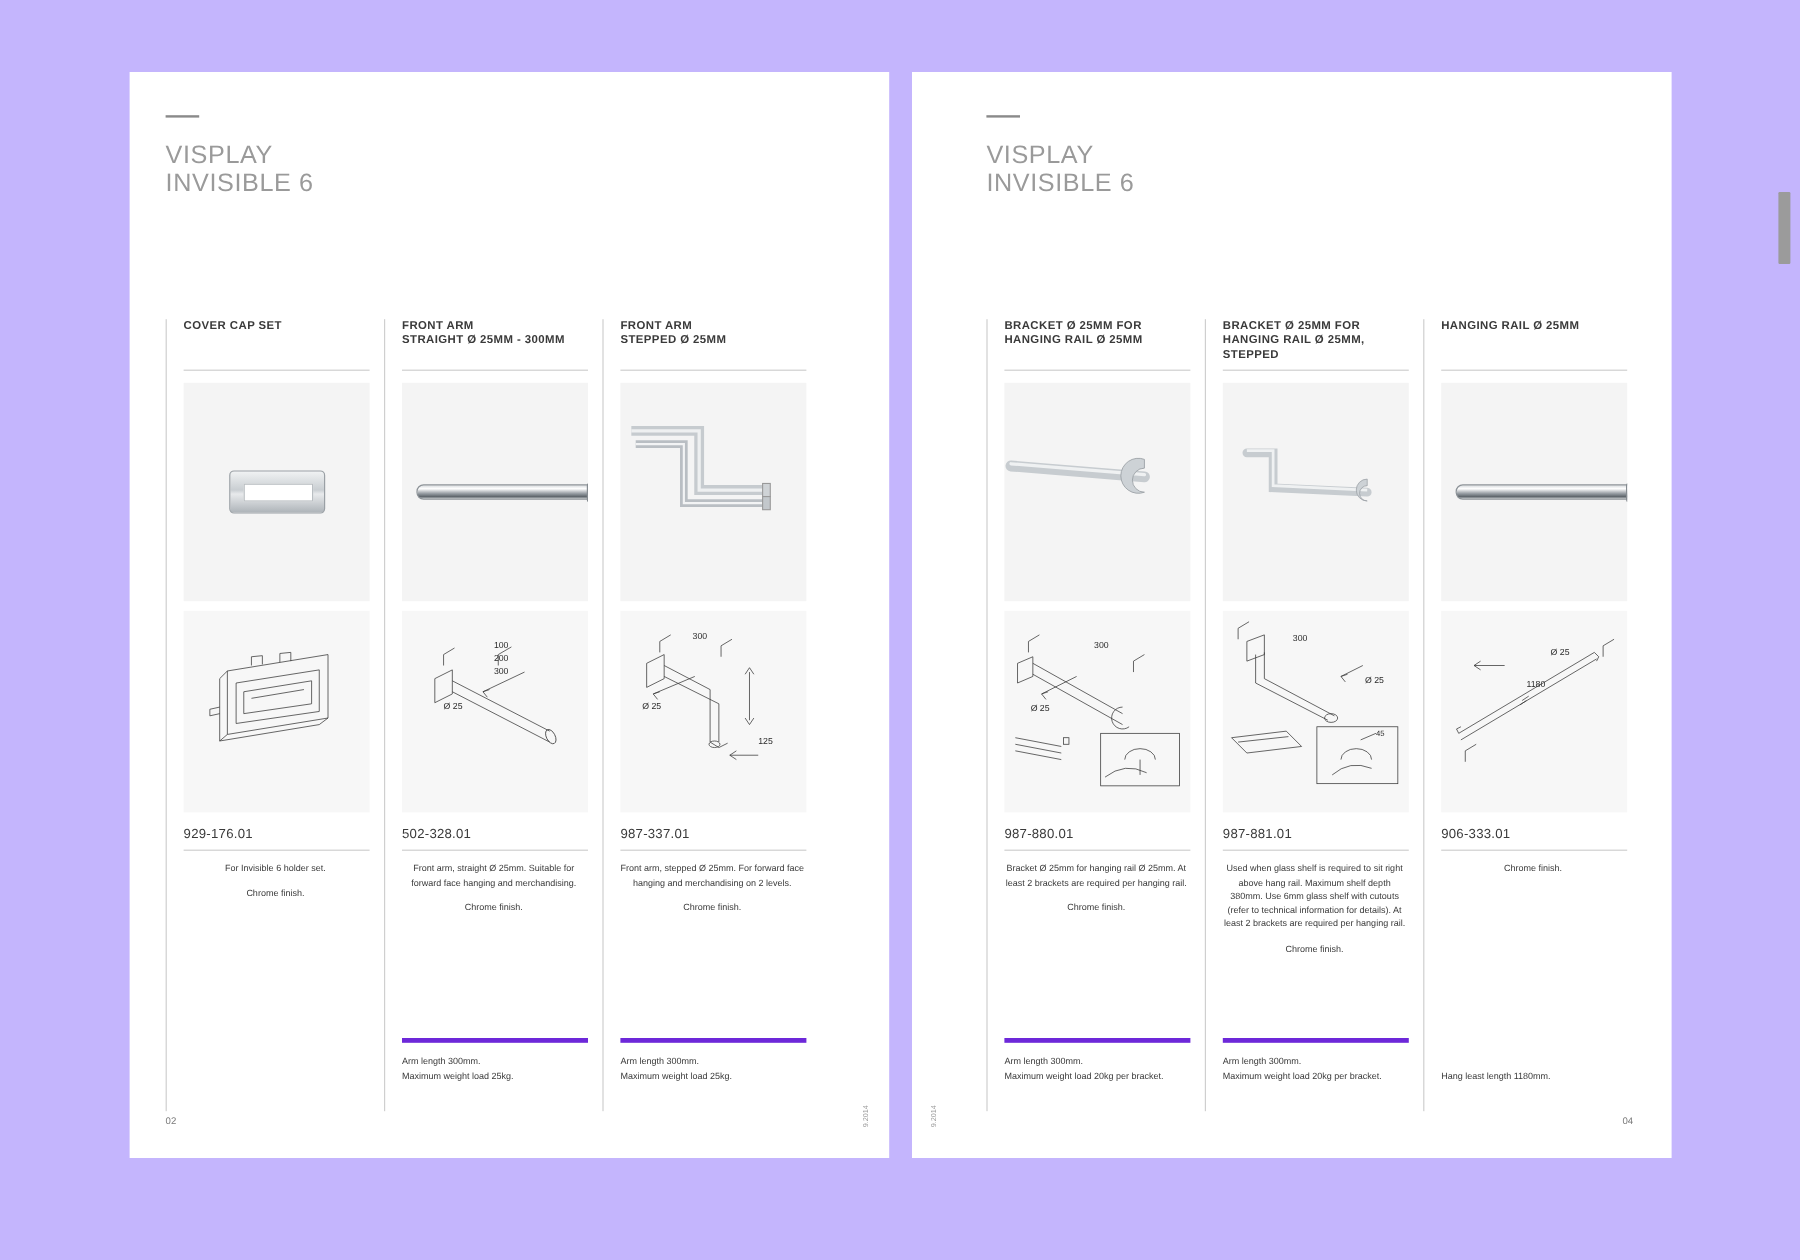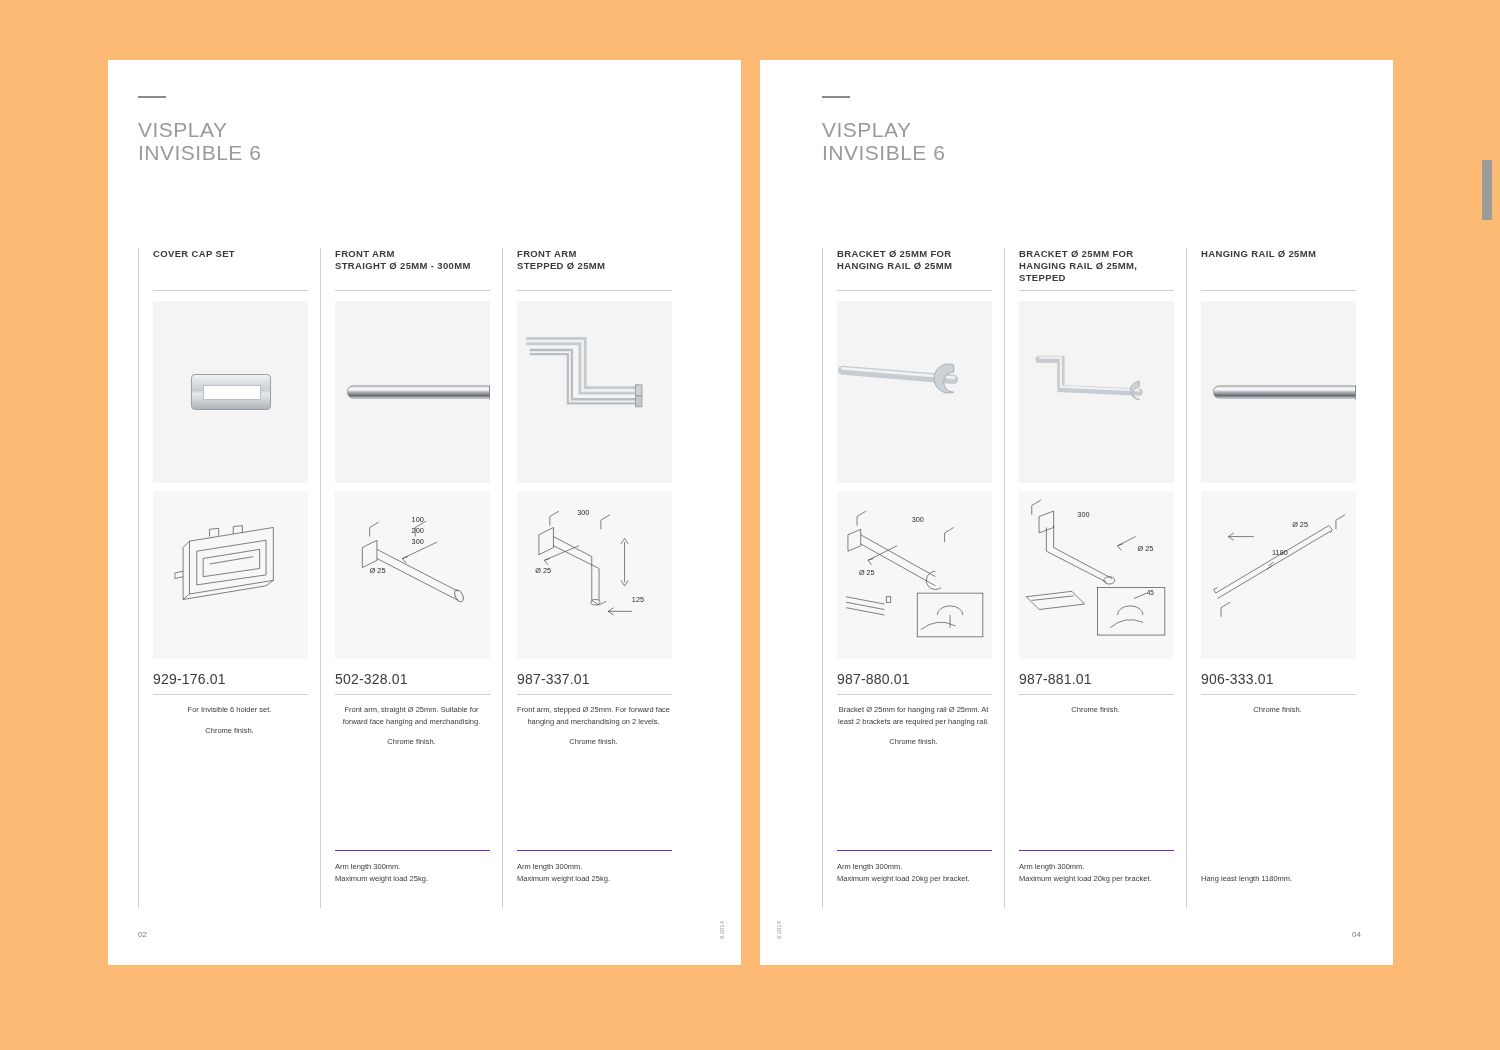--- a/index.html
+++ b/index.html
@@ -8,21 +8,21 @@
     background: #f2f2f2;
     width: 1500px;
     height: 1050px;
     font-family: "Liberation Sans", sans-serif;
     overflow: hidden;
   }
   .viewer {
     position: relative;
     width: 1500px;
     height: 1050px;
-    background: #fdba74;
+    background: #c4b5fd;
   }
   .page {
     position: absolute;
     top: 60px;
     width: 633px;
     height: 905px;
     background: #ffffff;
   }
   .page-left { left: 108px; }
   .page-right { left: 760px; }
@@ -55,21 +55,21 @@
     letter-spacing: 0.5px;
     line-height: 23px;
     font-weight: 400;
   }
   .page-left .brand { left: 30px; }
   .page-right .brand { left: 62px; }
   .brand div { white-space: nowrap; }
 
   .columns {
     position: absolute;
-    top: 188px;
+    top: 206px;
     left: 0;
     right: 0;
     display: flex;
   }
   .page-left .columns { padding-left: 30px; }
   .page-right .columns { padding-left: 62px; }
 
   .col {
     width: 182px;
     padding-left: 14px;
@@ -103,21 +103,21 @@
   .drawing {
     margin-top: 8px;
     margin-right: 12px;
     height: 168px;
     background: #f7f7f7;
     position: relative;
     overflow: hidden;
   }
   .code {
     margin-top: 12px;
-    font-size: 14px;
+    font-size: 11px;
     color: #3a3a3a;
     letter-spacing: 0.2px;
   }
   .code-sep {
     border-bottom: 1px solid #cfcfcf;
     margin-right: 12px;
     margin-top: 7px;
   }
   .desc {
     margin-top: 9px;
@@ -128,21 +128,21 @@
   }
   .desc p { margin: 0 0 9px 0; text-align: center; }
   .spec {
     position: absolute;
     bottom: 24px;
     left: 14px;
     right: 12px;
     font-size: 7.5px;
     line-height: 11.5px;
     color: #3a3a3a;
-    border-top: 1px solid #6d28d9;
+    border-top: 4px solid #6d28d9;
     padding-top: 10px;
   }
   .spec p { margin: 0; }
 
   .page-num {
     position: absolute;
     bottom: 26px;
     font-size: 8px;
     color: #7a7a7a;
   }
@@ -428,20 +428,21 @@
               <path d="M126 118 L140 112"></path>
             </g>
             <text class="dim-text" x="64" y="28">300</text>
             <text class="dim-text" x="130" y="66">Ø 25</text>
             <text class="dim-small" x="140" y="114">45</text>
           </svg>
         </div>
         <div class="code">987-881.01</div>
         <div class="code-sep"></div>
         <div class="desc">
+          <p>Used when glass shelf is required to sit right above hang rail. Maximum shelf depth 380mm. Use 6mm glass shelf with cutouts (refer to technical information for details). At least 2 brackets are required per hanging rail.</p>
           <p>Chrome finish.</p>
         </div>
         <div class="spec">
           <p>Arm length 300mm.</p>
           <p>Maximum weight load 20kg per bracket.</p>
         </div>
       </div>
 
       <div class="col">
         <div class="col-title">HANGING RAIL Ø 25MM</div>

